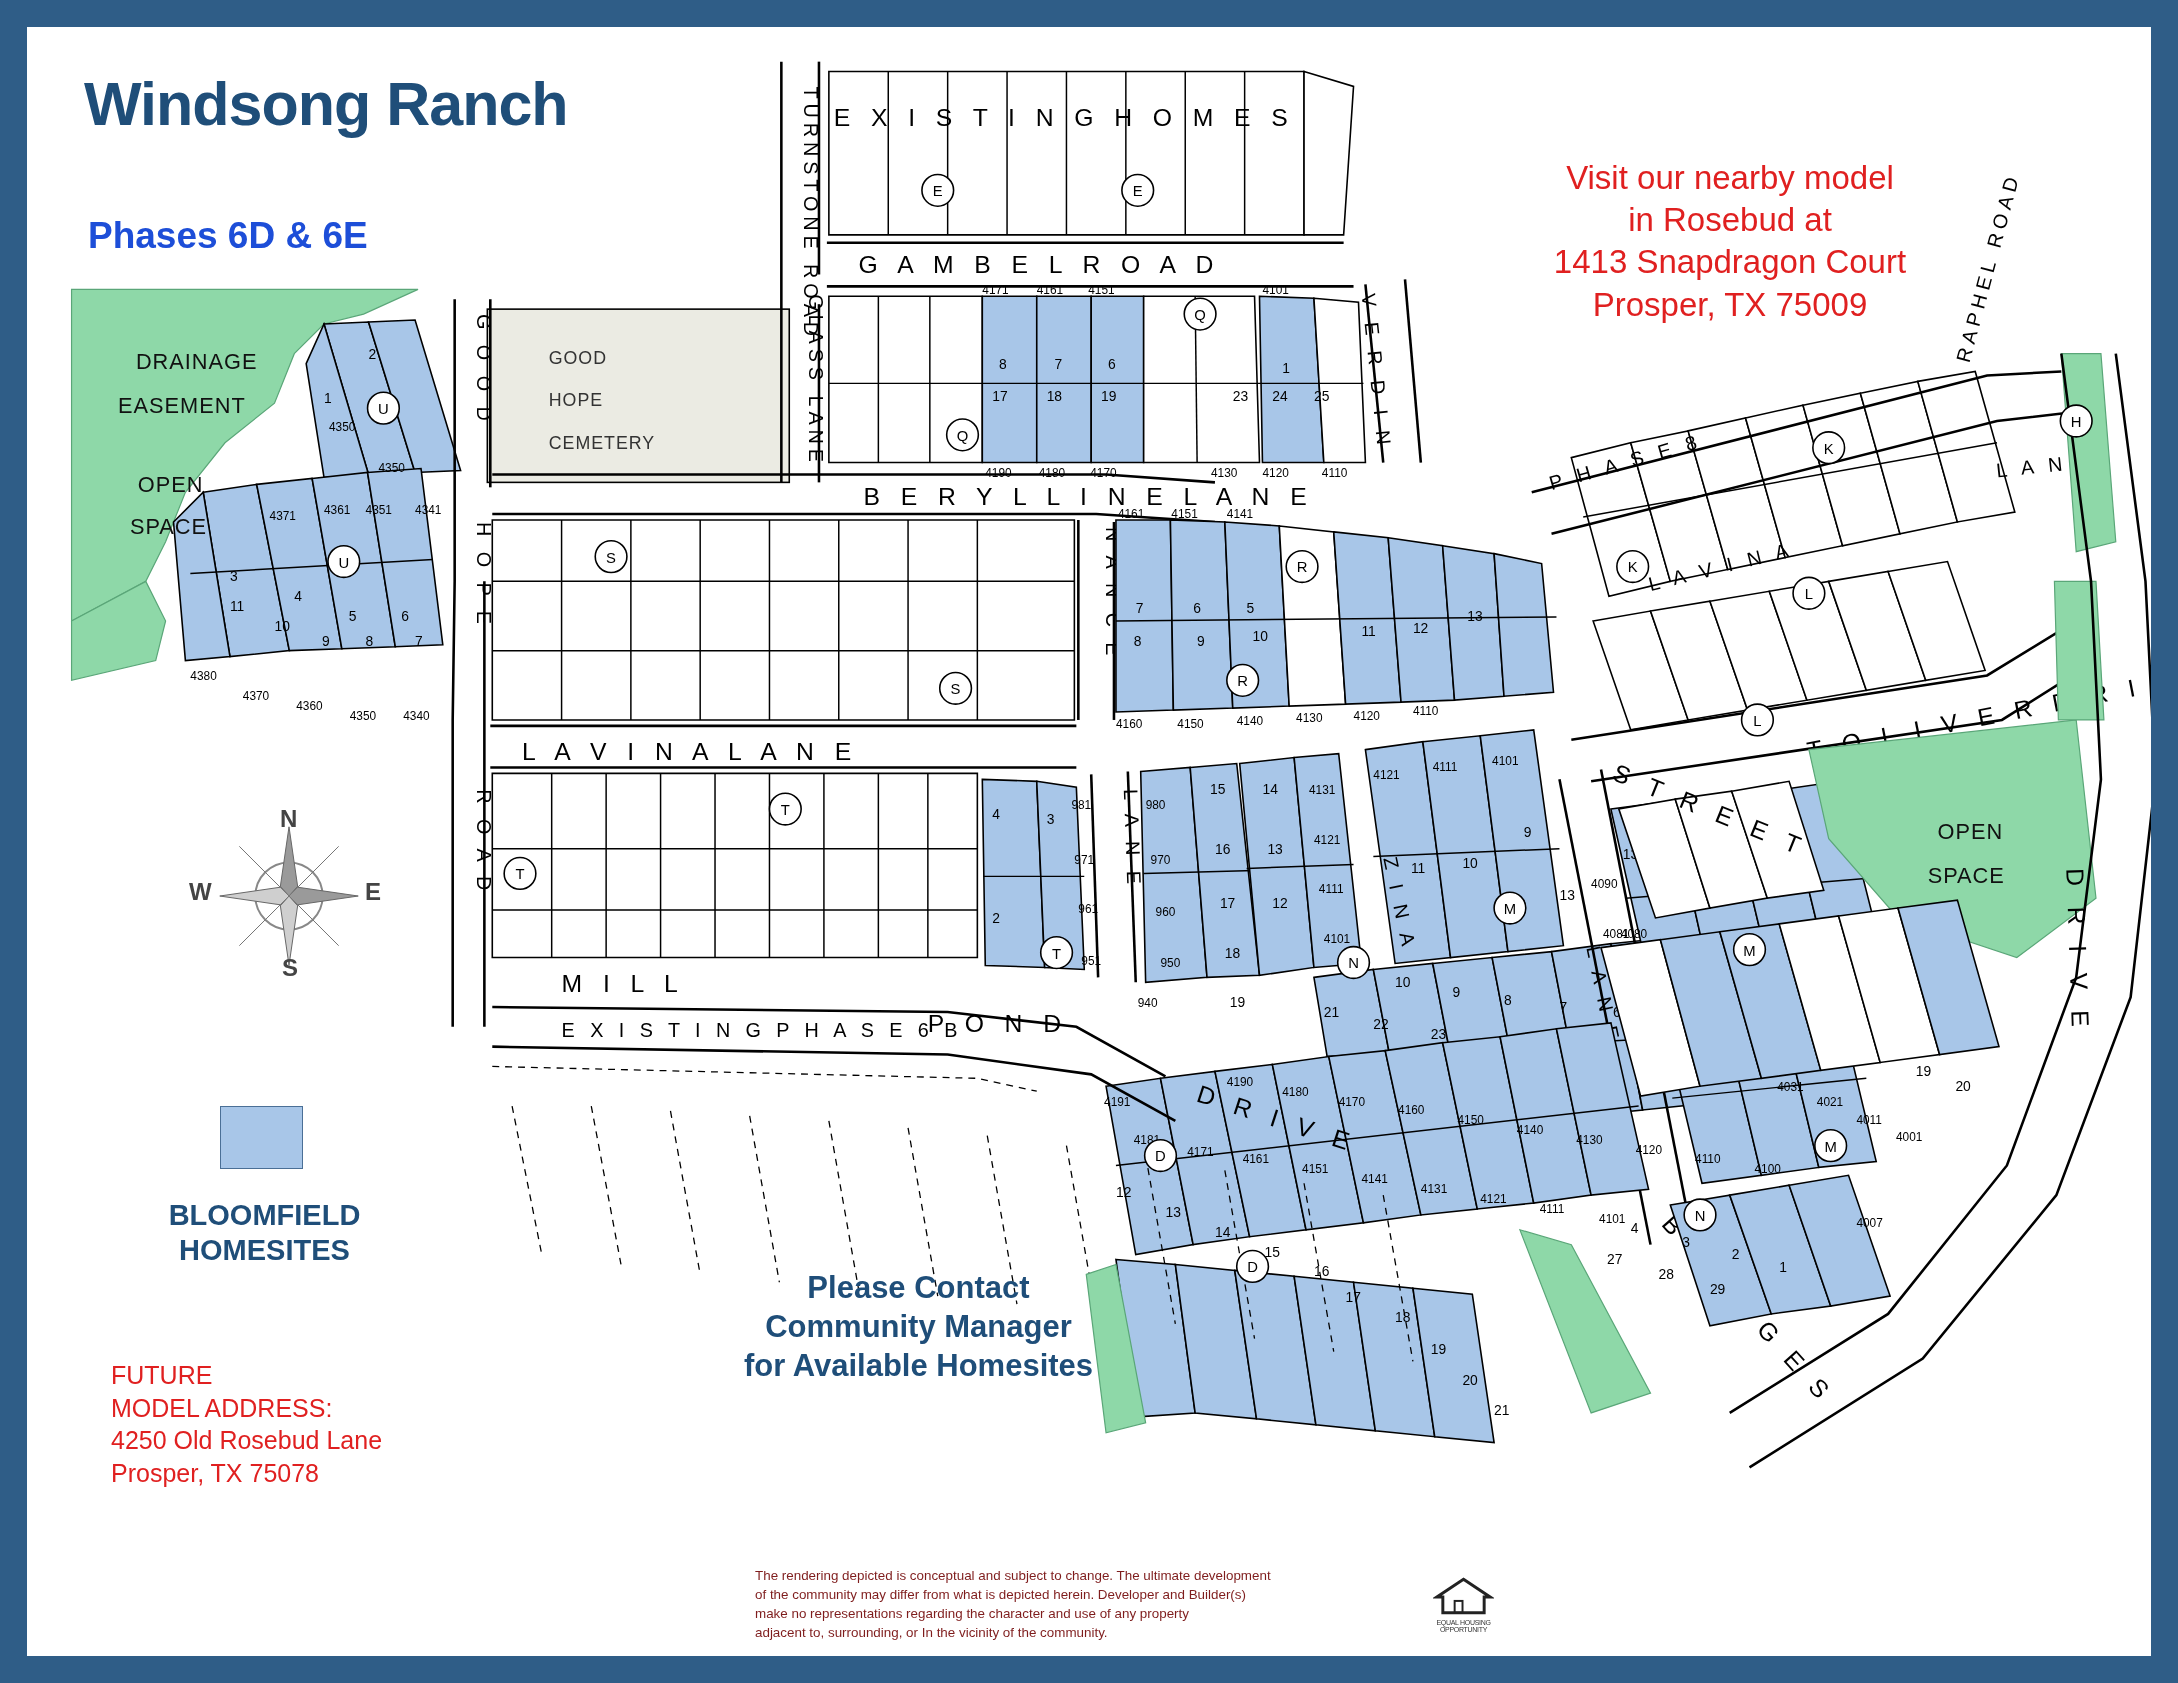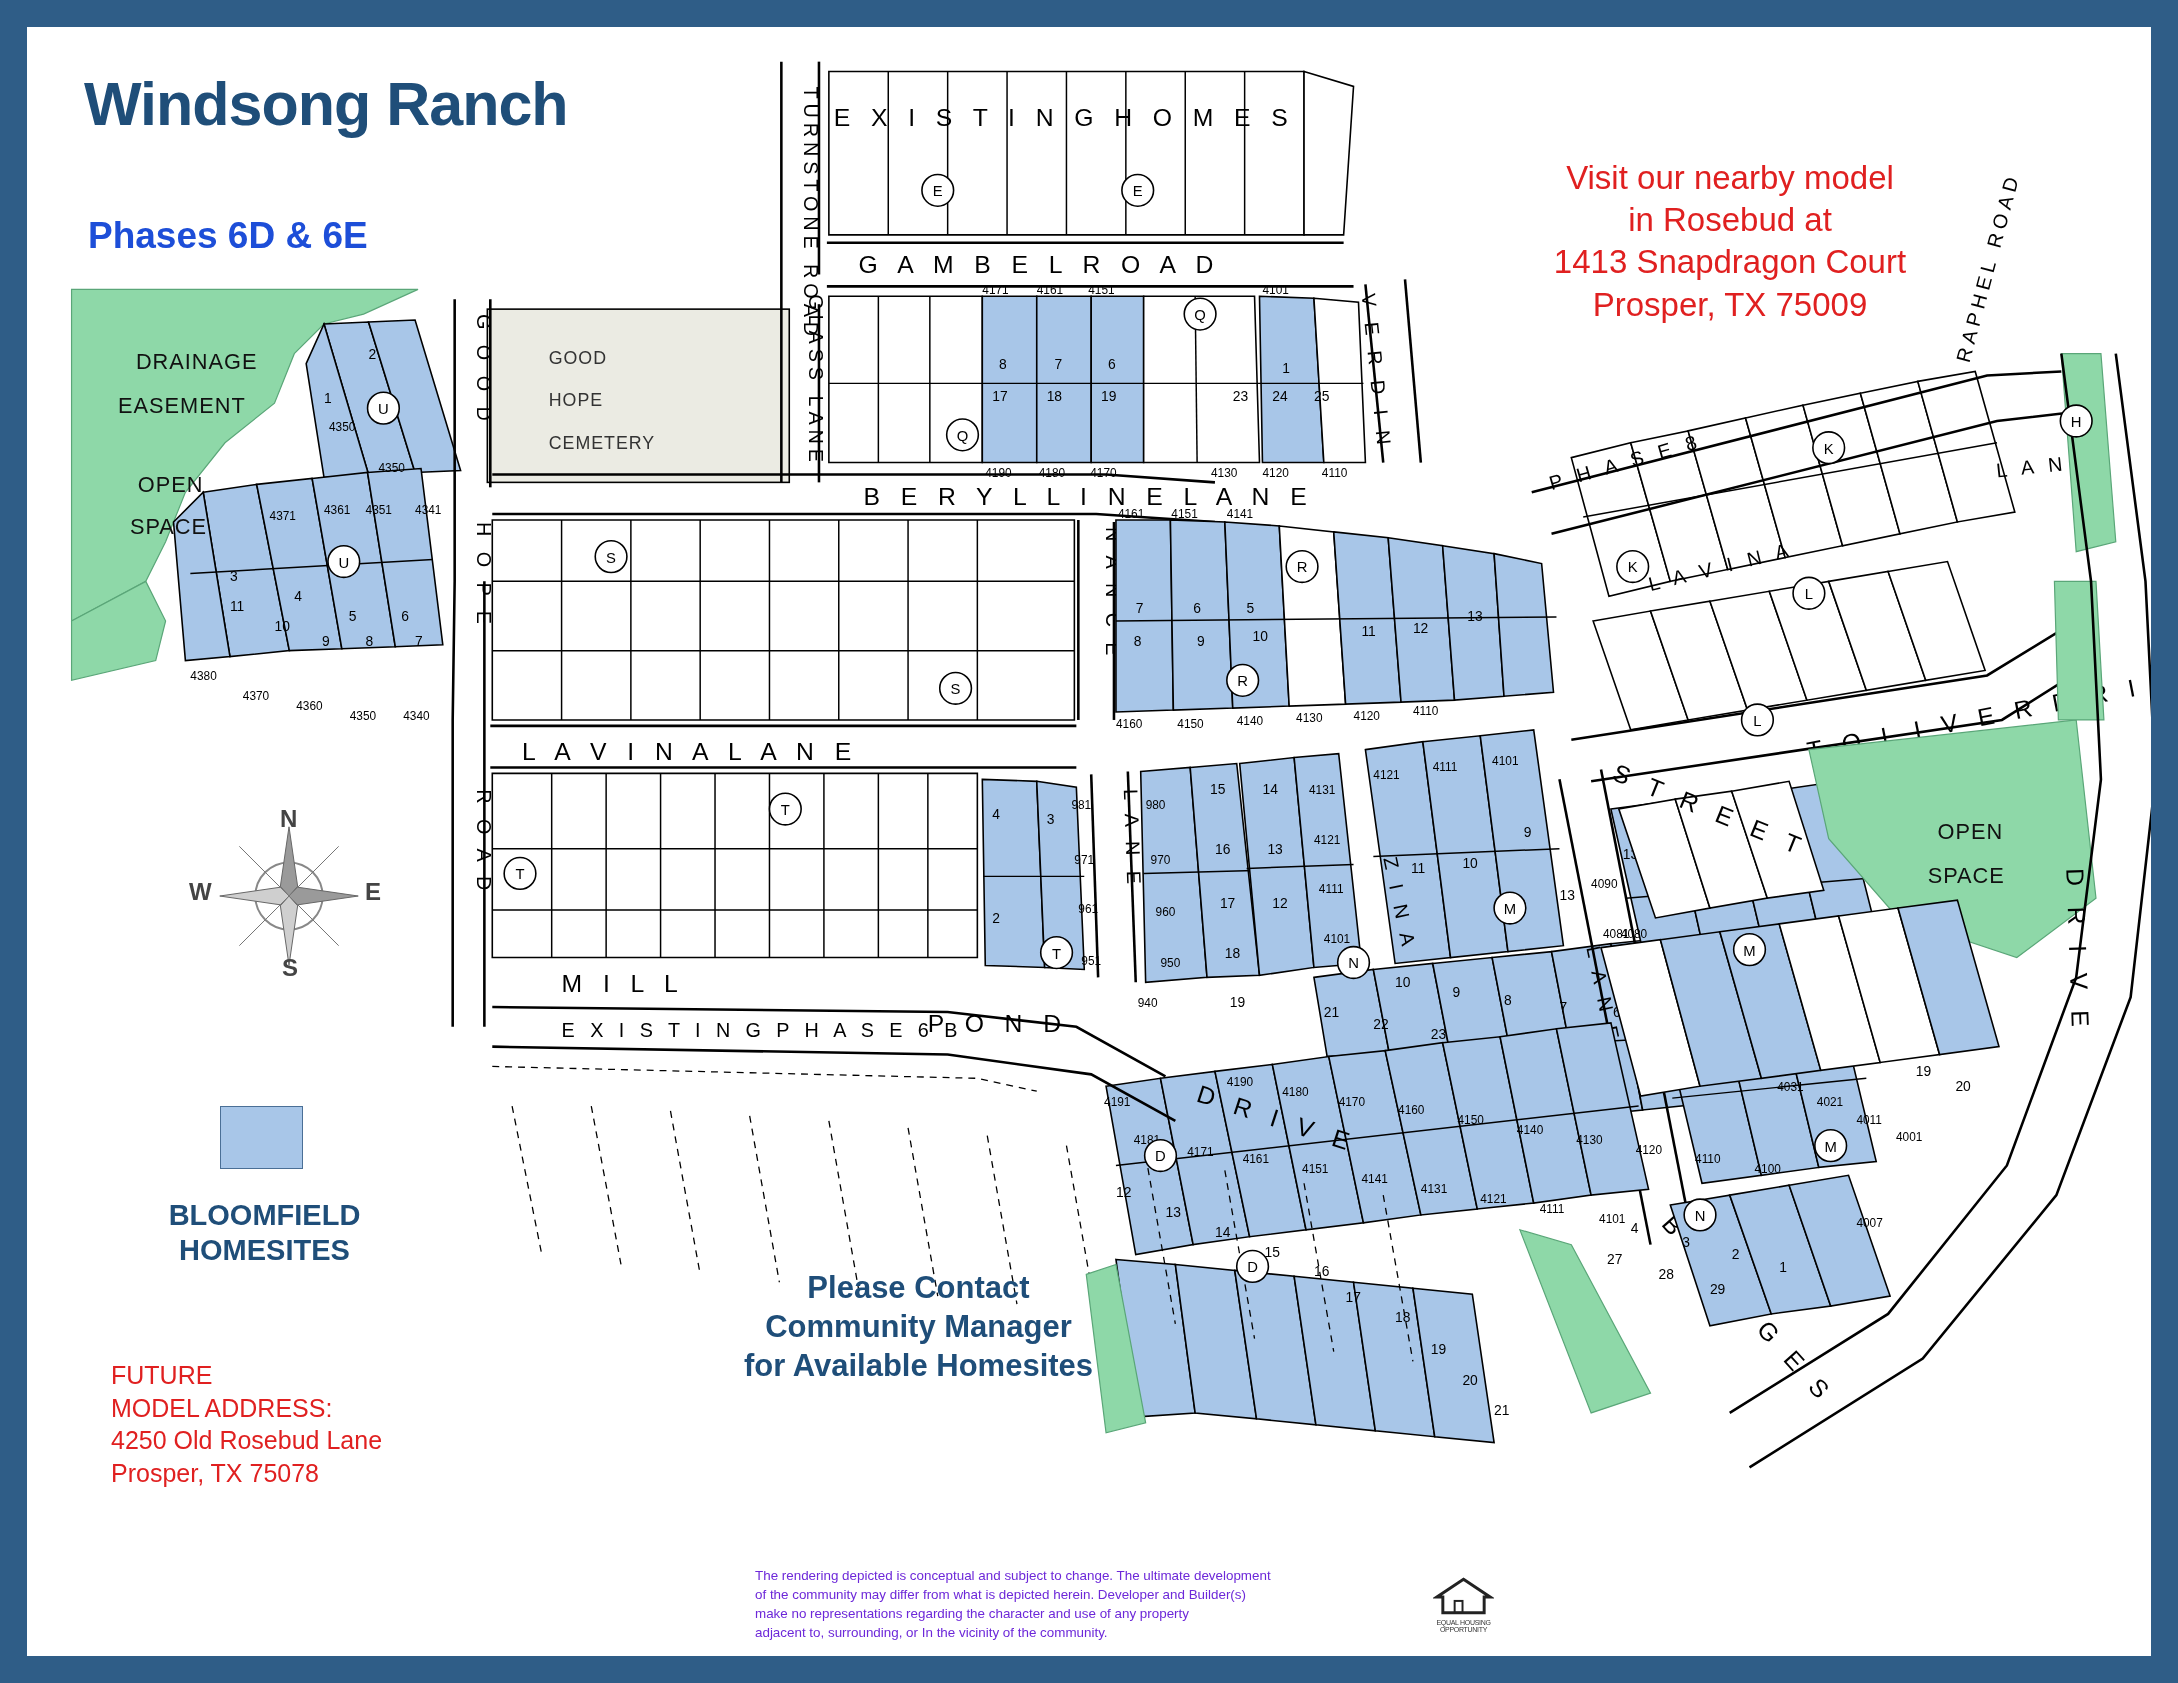--- a/index.html
+++ b/index.html
@@ -52,21 +52,21 @@
   .legend-swatch{
     position:absolute;left:193px;top:1079px;width:81px;height:61px;
     background:#a8c6e8;border:1px solid #4a6f96;
   }
   .legend-label{
     position:absolute;left:94px;top:1163px;width:287px;text-align:center;
     color:#1f4e79;font-size:29px;font-weight:bold;line-height:1.2;margin-top:8px;
   }
   .disclaimer{
     position:absolute;left:728px;top:1539px;width:723px;
-    font-size:13.4px;color:#6d28d9;line-height:1.42;
+    font-size:13.4px;color:#7f1d1d;line-height:1.42;
   }
   .eho{
     position:absolute;left:1406px;top:1546px;width:61px;text-align:center;
   }
   .eho svg{display:block;}
   .eho .ehotext{font-size:7px;color:#333;letter-spacing:-0.3px;}
 
   
   .compass{position:absolute;left:168px;top:782px;width:188px;height:178px;}
   .compass .cl{position:absolute;font-size:24px;font-weight:bold;color:#444;}

